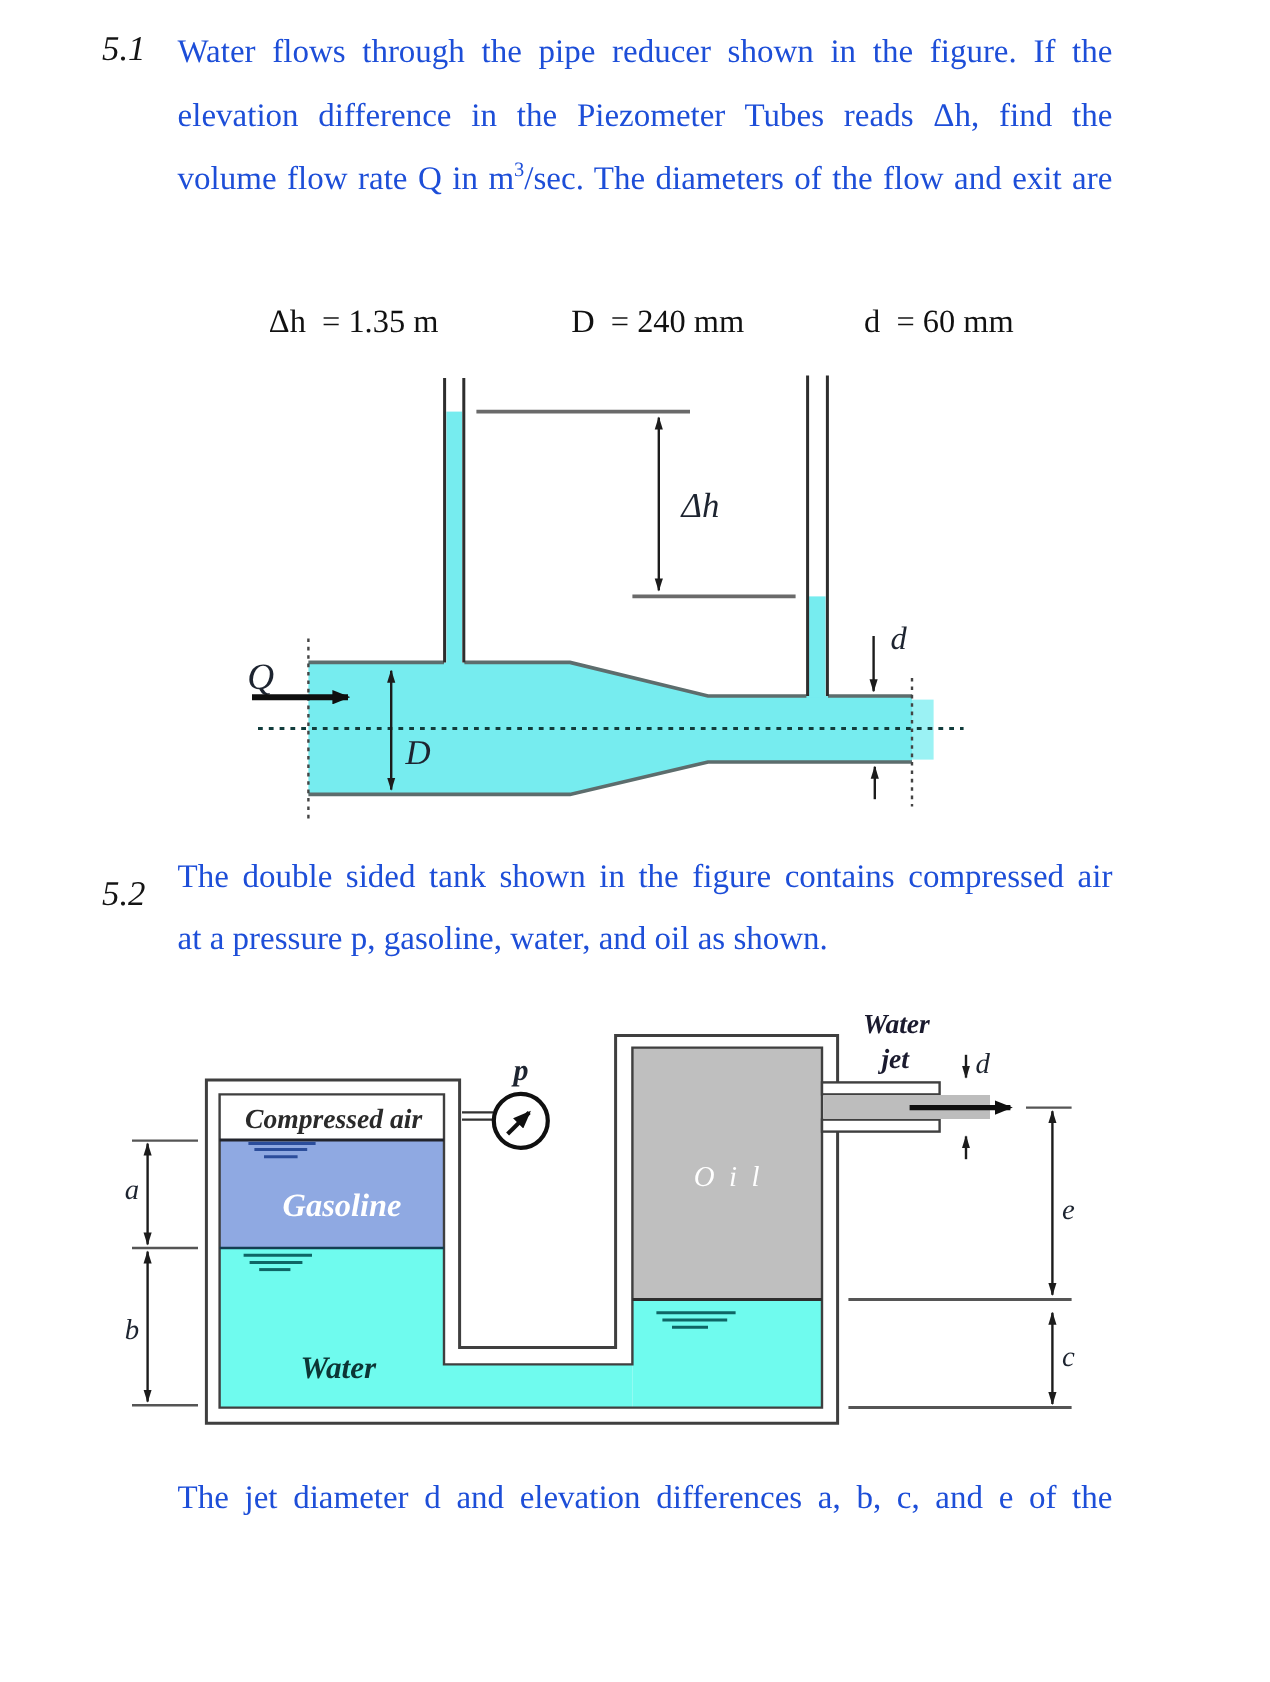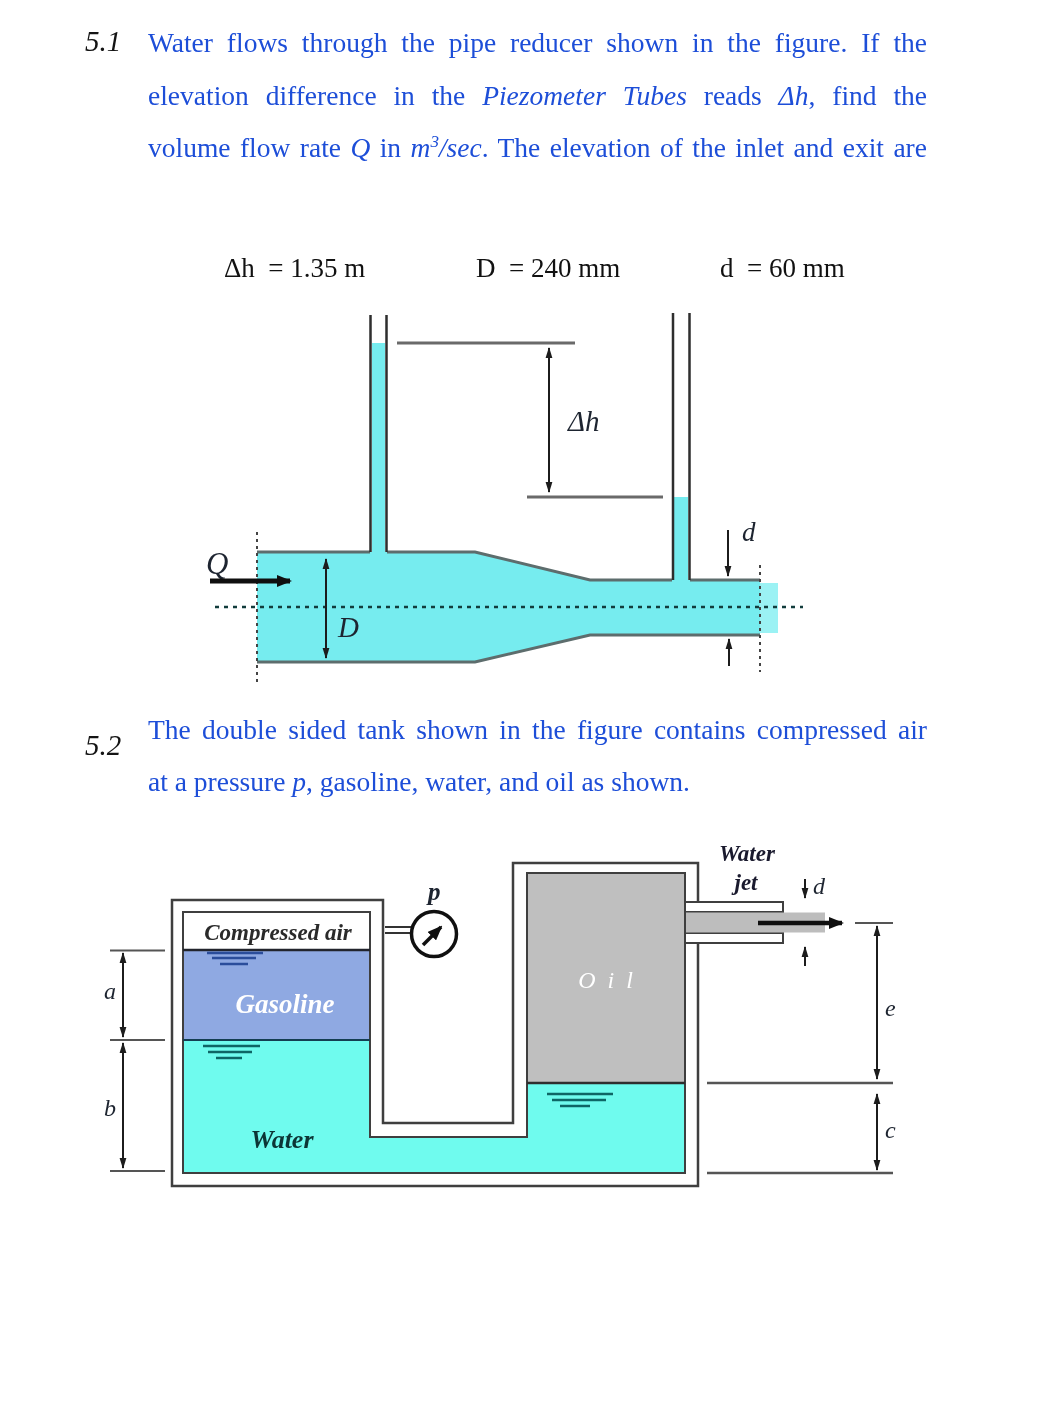--- a/index.html
+++ b/index.html
@@ -2,37 +2,37 @@
 <html><head>
 <meta charset="utf-8">
 <style>
   html,body{margin:0;padding:0;background:#fff}
   .page{position:relative;width:960px;height:1402px;background:#ffffff;
         font-family:"Liberation Serif",serif;color:#141414;overflow:hidden}
   .pnum{position:absolute;font-style:italic;font-size:29px;line-height:1.1}
   .bline{position:absolute;left:148px;width:779px;font-size:27.5px;line-height:1.25;color:#1d4ed8}
   .just{text-align:justify}
   .just::after{content:"";display:inline-block;width:100%;height:0}
-  .it{font-style:italic}
+  .it{}
   sup{font-size:0.62em}
   .given{position:absolute;font-size:27px;white-space:pre;color:#111}
   svg{position:absolute;overflow:visible}
   svg text{font-family:"Liberation Serif",serif}
   .flab{font-style:italic;fill:#1d2430}
   .flabB{font-style:italic;font-weight:bold}
 </style>
 </head>
 <body>
 
 <div class="page">
 
   <div class="pnum" style="left:85px;top:26px">5.1</div>
   <div class="bline just" style="top:26px"><span>Water flows through the pipe reducer shown in the figure. If the</span></div>
   <div class="bline just" style="top:79px"><span>elevation difference in the </span><span class="it">Piezometer Tubes</span><span> reads </span><span class="it">Δh</span><span>, find the</span></div>
-  <div class="bline just" style="top:131px"><span>volume flow rate </span><span class="it">Q</span><span> in </span><span class="it">m</span><sup class="it">3</sup><span class="it">/sec</span><span>. The elevation of the inlet and exit are</span></div>
+  <div class="bline just" style="top:131px"><span>volume flow rate </span><span class="it">Q</span><span> in </span><span class="it">m</span><sup class="it">3</sup><span class="it">/sec</span><span>. The diameters of the flow and exit are</span></div>
 
   <div class="given" style="left:224px;top:253px">Δh  = 1.35 m</div>
   <div class="given" style="left:476px;top:253px">D  = 240 mm</div>
   <div class="given" style="left:720px;top:253px">d  = 60 mm</div>
 
   <svg style="left:180px;top:300px" width="700" height="400" viewBox="0 0 700 400">
     <defs>
       <marker id="mDim" markerWidth="11" markerHeight="8" refX="10" refY="4" orient="auto-start-reverse" markerUnits="userSpaceOnUse">
         <path d="M0,0.6 L11,4 L0,7.4 Z" fill="#1c1c1c"></path>
       </marker>
@@ -143,14 +143,15 @@
 
     <line x1="765" y1="78" x2="803" y2="78" stroke="#555" stroke-width="2"></line>
     <line x1="617" y1="238" x2="803" y2="238" stroke="#555" stroke-width="2.5"></line>
     <line x1="617" y1="328" x2="803" y2="328" stroke="#555" stroke-width="2.5"></line>
     <line x1="787" y1="81" x2="787" y2="234" stroke="#1c1c1c" stroke-width="2" marker-start="url(#mDim)" marker-end="url(#mDim)"></line>
     <text x="795" y="171" class="flab" font-size="24">e</text>
     <line x1="787" y1="249" x2="787" y2="325" stroke="#1c1c1c" stroke-width="2" marker-start="url(#mDim)" marker-end="url(#mDim)"></line>
     <text x="795" y="293" class="flab" font-size="24">c</text>
   </svg>
 
+  <div class="bline just" style="top:1231px"><span>The jet diameter </span><span class="it">d</span><span> and elevation differences </span><span class="it">a</span><span>, </span><span class="it">b</span><span>, </span><span class="it">c</span><span>, and </span><span class="it">e</span><span> of the</span></div>
 
 </div>
 
 </body></html>

